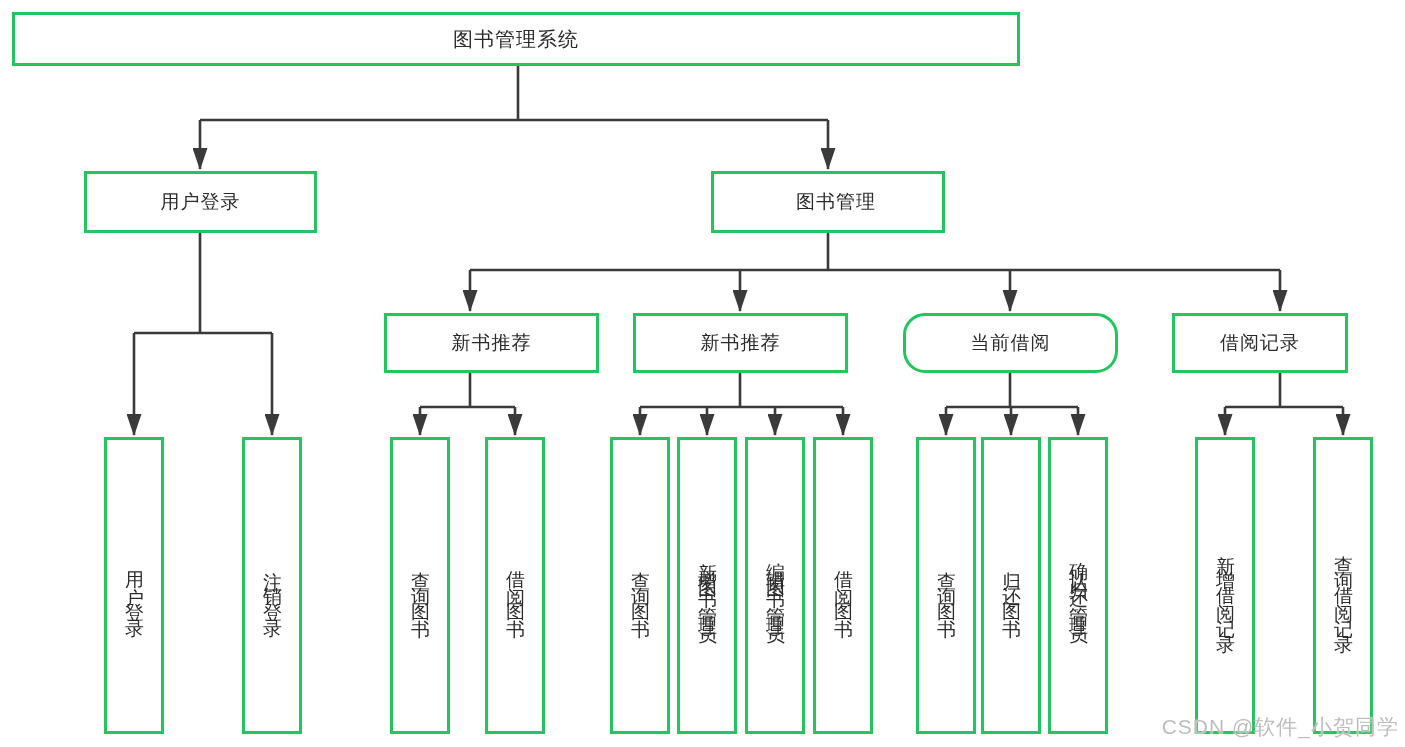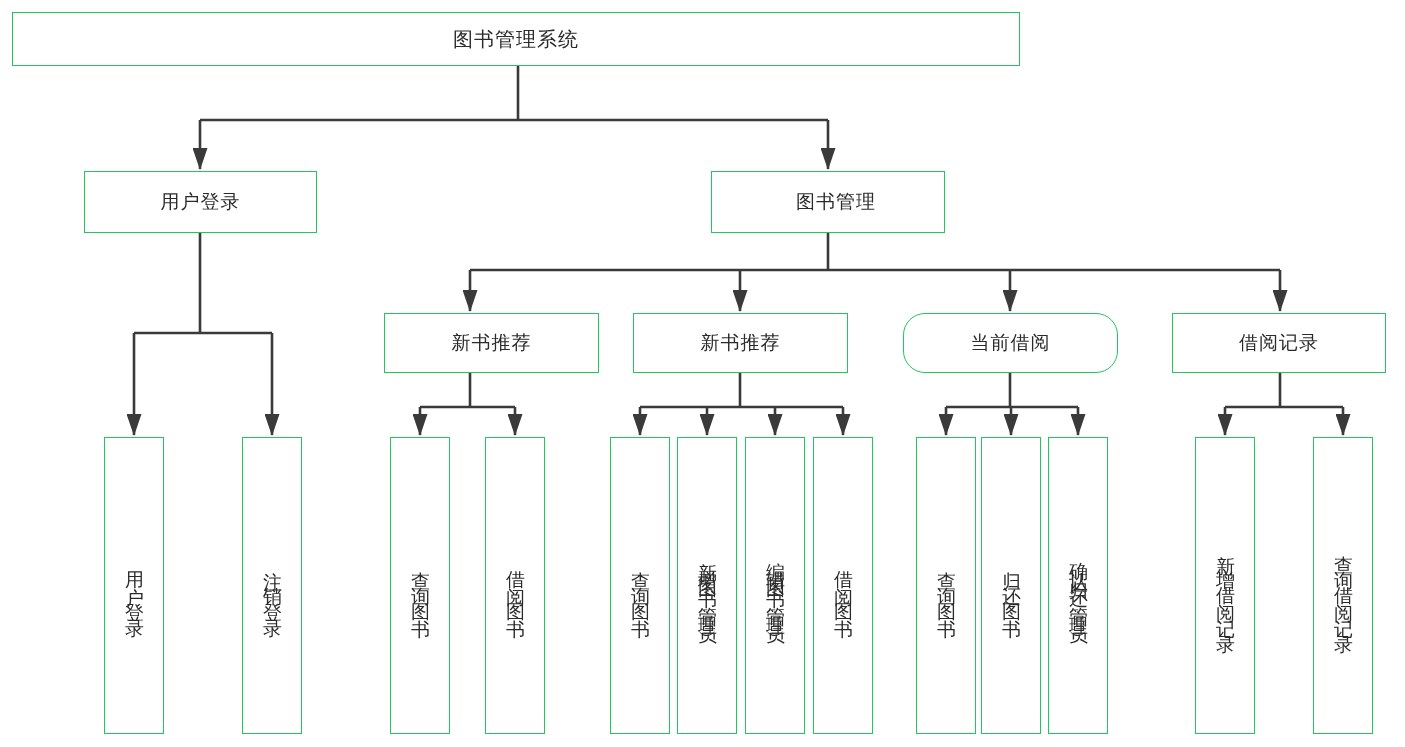--- a/index.html
+++ b/index.html
@@ -18,21 +18,21 @@
   #connectors {
     position: absolute;
     left: 0;
     top: 0;
     z-index: 1;
   }
   .node {
     position: absolute;
     box-sizing: border-box;
     background: #ffffff;
-    border: 1px solid #22c55e;
+    border: 3px solid #22c55e;
     display: flex;
     align-items: center;
     justify-content: center;
     color: #2b2b2b;
     font-size: 19px;
     letter-spacing: 1px;
     z-index: 2;
     line-height: 1.1;
   }
   .node.root {
@@ -111,29 +111,30 @@
     </g>
   </svg>
 
   <div id="nodes-layer">
       <div class="node root" style="left: 12px; top: 12px; width: 1008px; height: 54px;">图书管理系统</div>
       <div class="node" style="left: 84px; top: 171px; width: 233px; height: 62px;">用户登录</div>
       <div class="node" style="left: 711px; top: 171px; width: 234px; height: 62px; padding-left: 16px;">图书管理</div>
       <div class="node" style="left: 384px; top: 313px; width: 215px; height: 60px;">新书推荐</div>
       <div class="node" style="left: 633px; top: 313px; width: 215px; height: 60px;">新书推荐</div>
       <div class="node" style="left: 903px; top: 313px; width: 215px; height: 60px; border-radius: 22px;">当前借阅</div>
-      <div class="node" style="left: 1172px; top: 313px; width: 214px; height: 60px;">借阅记录</div>
+      <div class="node" style="left: 1172px; top: 313px; width: 176px; height: 60px;">借阅记录</div>
       <div class="node v" style="left: 104px; top: 437px; width: 60px; height: 297px;">用户登录</div>
       <div class="node v" style="left: 242px; top: 437px; width: 60px; height: 297px;">注销登录</div>
       <div class="node v" style="left: 390px; top: 437px; width: 60px; height: 297px;">查询图书</div>
       <div class="node v" style="left: 485px; top: 437px; width: 60px; height: 297px;">借阅图书</div>
       <div class="node v" style="left: 610px; top: 437px; width: 60px; height: 297px;">查询图书</div>
       <div class="node v v-long" style="left: 677px; top: 437px; width: 60px; height: 297px;">新增图书（管理员）</div>
       <div class="node v v-long" style="left: 745px; top: 437px; width: 60px; height: 297px;">编辑图书（管理员）</div>
       <div class="node v" style="left: 813px; top: 437px; width: 60px; height: 297px;">借阅图书</div>
       <div class="node v" style="left: 916px; top: 437px; width: 60px; height: 297px;">查询图书</div>
       <div class="node v" style="left: 981px; top: 437px; width: 60px; height: 297px;">归还图书</div>
       <div class="node v v-long" style="left: 1048px; top: 437px; width: 60px; height: 297px;">确认归还（管理员）</div>
       <div class="node v" style="left: 1195px; top: 437px; width: 60px; height: 297px;">新增借阅记录</div>
       <div class="node v" style="left: 1313px; top: 437px; width: 60px; height: 297px;">查询借阅记录</div>
     </div>
 
+  <div id="watermark">CSDN @软件_小贺同学</div>
 </div>
 
 </body></html>

